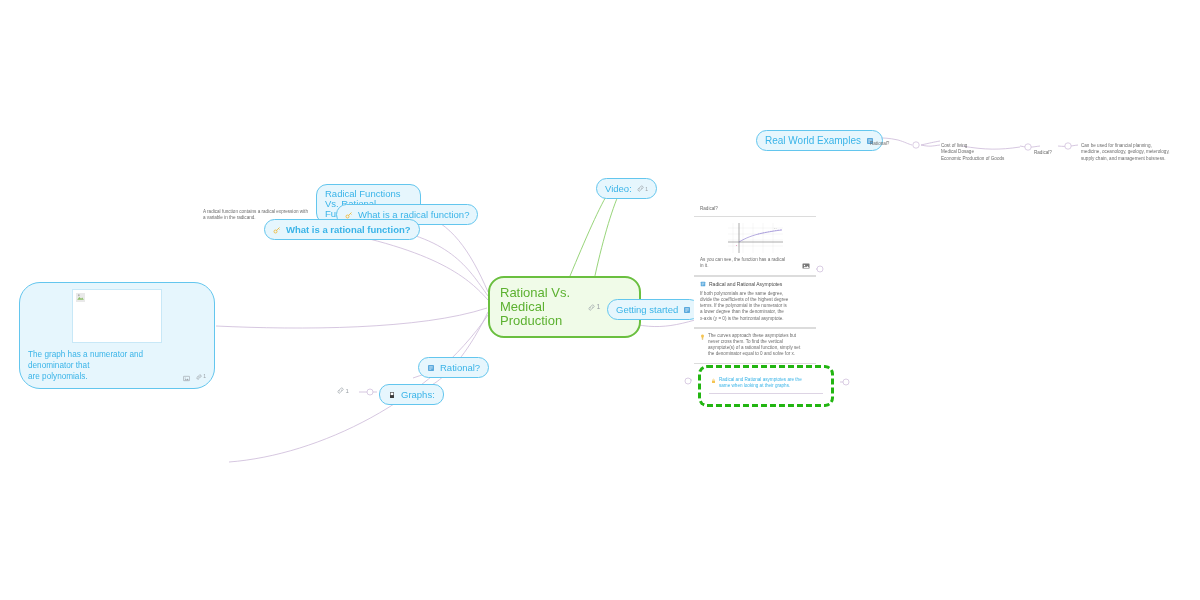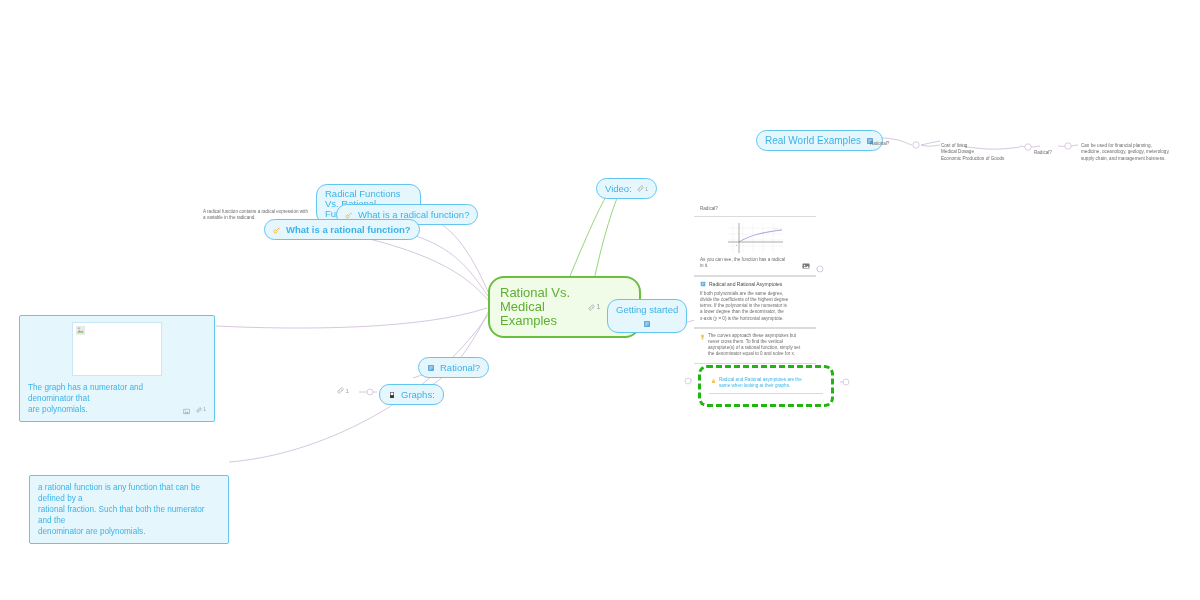--- a/index.html
+++ b/index.html
@@ -38,26 +38,25 @@
     padding:4px 8px;
     white-space:nowrap;
     gap:5px;
   }
   .pill.wrap { white-space:normal; }
 
   
   .box {
     border:1px solid #63c6ee;
     background:#e6f6fd;
-    border-radius:2px;
+    border-radius:21px;
     color:#3ab4e8;
     font-size:8.2px;
     line-height:11px;
     padding:6px 8px;
-    margin-top:33px;
   }
 
   
   .plain {
     position:absolute;
     color:#6d6d6d;
     font-size:4.6px;
     line-height:6.2px;
     white-space:pre-line;
   }
@@ -155,21 +154,21 @@
       <circle class="handle" cx="688" cy="381" r="3"></circle>
       <circle class="handle" cx="846" cy="382" r="3"></circle>
       <circle class="handle" cx="672" cy="307" r="3"></circle>
     </g>
   </svg>
 
   <div class="node root" style="left:488px; top:276px;">
     <div class="rtext">
       <div>Rational Vs.</div>
       <div>Medical</div>
-      <div>Examples</div>
+      <div>Production</div>
     </div>
     <span class="badge">
       <span class="ico">
         <svg width="7" height="7" viewBox="0 0 16 16">
             <path d="M6 10a3 3 0 010-4l2-2a3 3 0 114 4l-1 1M10 6a3 3 0 010 4l-2 2a3 3 0 11-4-4l1-1" fill="none" stroke="#9aa0a6" stroke-width="1.6"></path>
           </svg>
       </span>
       <span>1</span>
     </span>
     <span class="badge">
@@ -233,25 +232,20 @@
         <span class="ico">
           <svg width="6" height="6" viewBox="0 0 16 16">
               <path d="M6 10a3 3 0 010-4l2-2a3 3 0 114 4l-1 1M10 6a3 3 0 010 4l-2 2a3 3 0 11-4-4l1-1" fill="none" stroke="#9aa0a6" stroke-width="1.8"></path>
             </svg>
         </span>
         <span>1</span>
       </span>
     </div>
   </div>
 
-  <div class="box" style="position:absolute; left:29px; top:442px; width:200px;">
-    <span style="white-space:pre-line;">a rational function is any function that can be defined by a
-rational fraction. Such that both the numerator and the
-denominator are polynomials.</span>
-  </div>
 
   <div class="node pill" style="left:418px; top:357px;">
     <span class="ico">
       <svg width="8" height="8" viewBox="0 0 16 16">
           <rect x="2" y="2" width="12" height="12" rx="1.5" fill="#5aa9dd"></rect>
           <path d="M4.5 5.5h7M4.5 8h7M4.5 10.5h4" stroke="#fff" stroke-width="1.1"></path>
         </svg>
     </span>
     <span>Rational?</span>
   </div>
@@ -280,21 +274,21 @@
     <span class="badge sm">
       <span class="ico">
         <svg width="7" height="7" viewBox="0 0 16 16">
             <path d="M6 10a3 3 0 010-4l2-2a3 3 0 114 4l-1 1M10 6a3 3 0 010 4l-2 2a3 3 0 11-4-4l1-1" fill="none" stroke="#9aa0a6" stroke-width="1.6"></path>
           </svg>
       </span>
       <span>1</span>
     </span>
   </div>
 
-  <div class="node pill" style="left:607px; top:299px;flex-direction:column;">
+  <div class="node pill" style="left:607px; top:299px;">
     <span>Getting started</span>
     <span class="ico">
       <svg width="8" height="8" viewBox="0 0 16 16">
           <rect x="2" y="2" width="12" height="12" rx="1.5" fill="#5aa9dd"></rect>
           <path d="M4.5 5.5h7M4.5 8h7M4.5 10.5h4" stroke="#fff" stroke-width="1.1"></path>
         </svg>
     </span>
   </div>
 
   <div class="node pill" style="left:756px; top:130px; font-size:10px;justify-content:center;">

